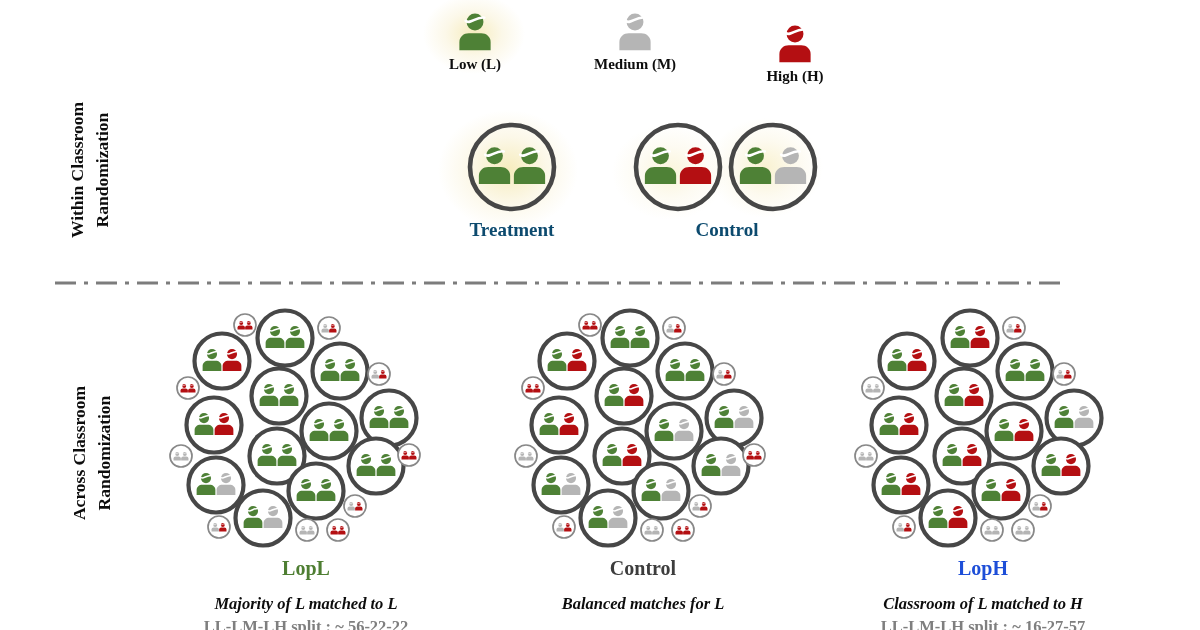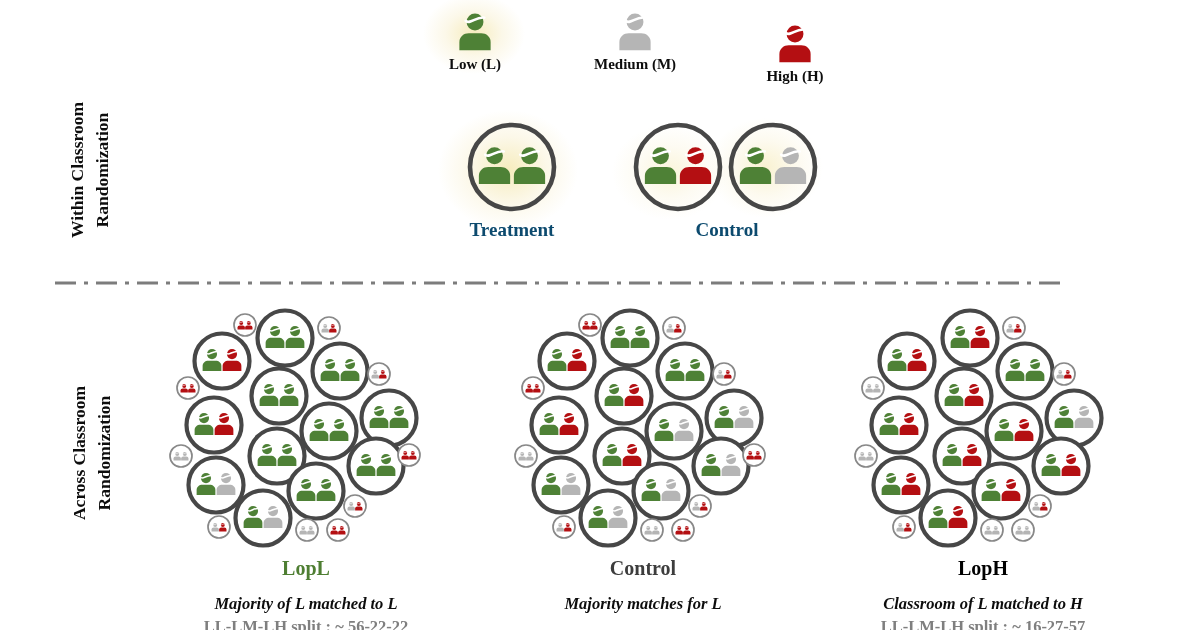--- a/index.html
+++ b/index.html
@@ -297,21 +297,21 @@
       <use x="177.10000000000002" y="222.548" width="9.4" height="9.4" fill="#b5b5b5" href="#person-shape" xlink:href="#person-shape"></use>
     </svg>
 
   <div class="cluster-label" style="left:136px;">
     <div class="cluster-title" id="cluster-title-0" style="color: rgb(78, 126, 50);">LopL</div>
     <div class="cluster-subtitle">Majority of L matched to L</div>
     <div class="cluster-split">LL-LM-LH split : ~ 56-22-22</div>
   </div>
   <div class="cluster-label" style="left:473px;">
     <div class="cluster-title" id="cluster-title-1" style="color: rgb(61, 61, 61);">Control</div>
-    <div class="cluster-subtitle">Majority matches for L</div>
+    <div class="cluster-subtitle">Balanced matches for L</div>
   </div>
   <div class="cluster-label" style="left:813px;">
-    <div class="cluster-title" id="cluster-title-2" style="color: #000000;">LopH</div>
+    <div class="cluster-title" id="cluster-title-2" style="color: #1d4ed8;">LopH</div>
     <div class="cluster-subtitle">Classroom of L matched to H</div>
     <div class="cluster-split">LL-LM-LH split : ~ 16-27-57</div>
   </div>
 
 </div>
 
 </body></html>

